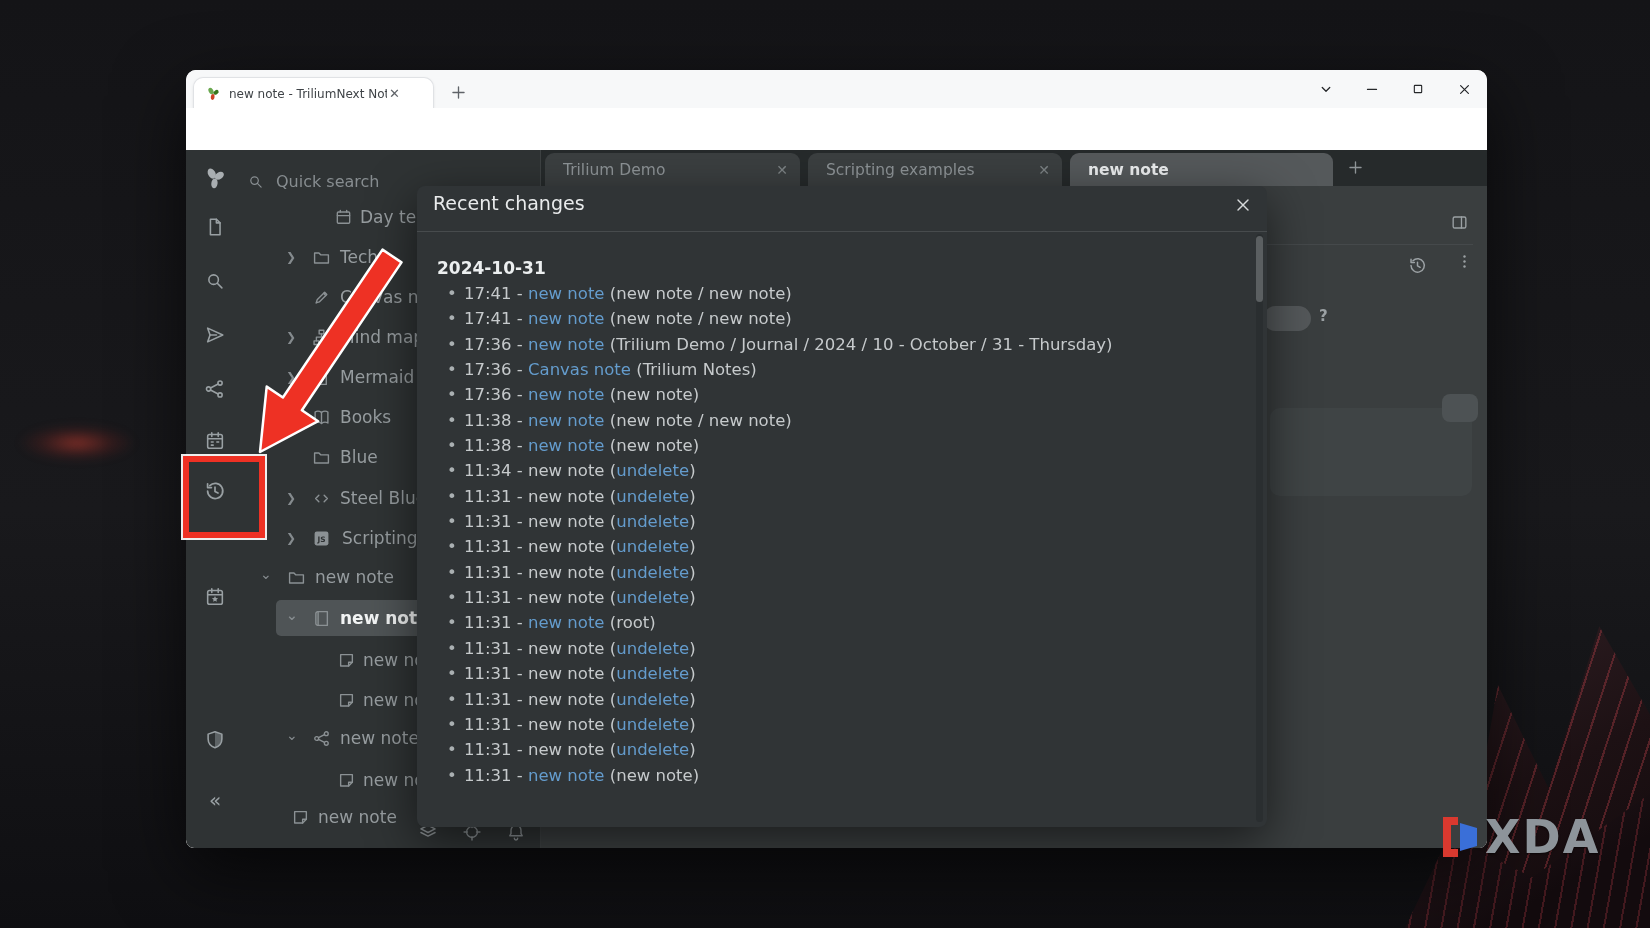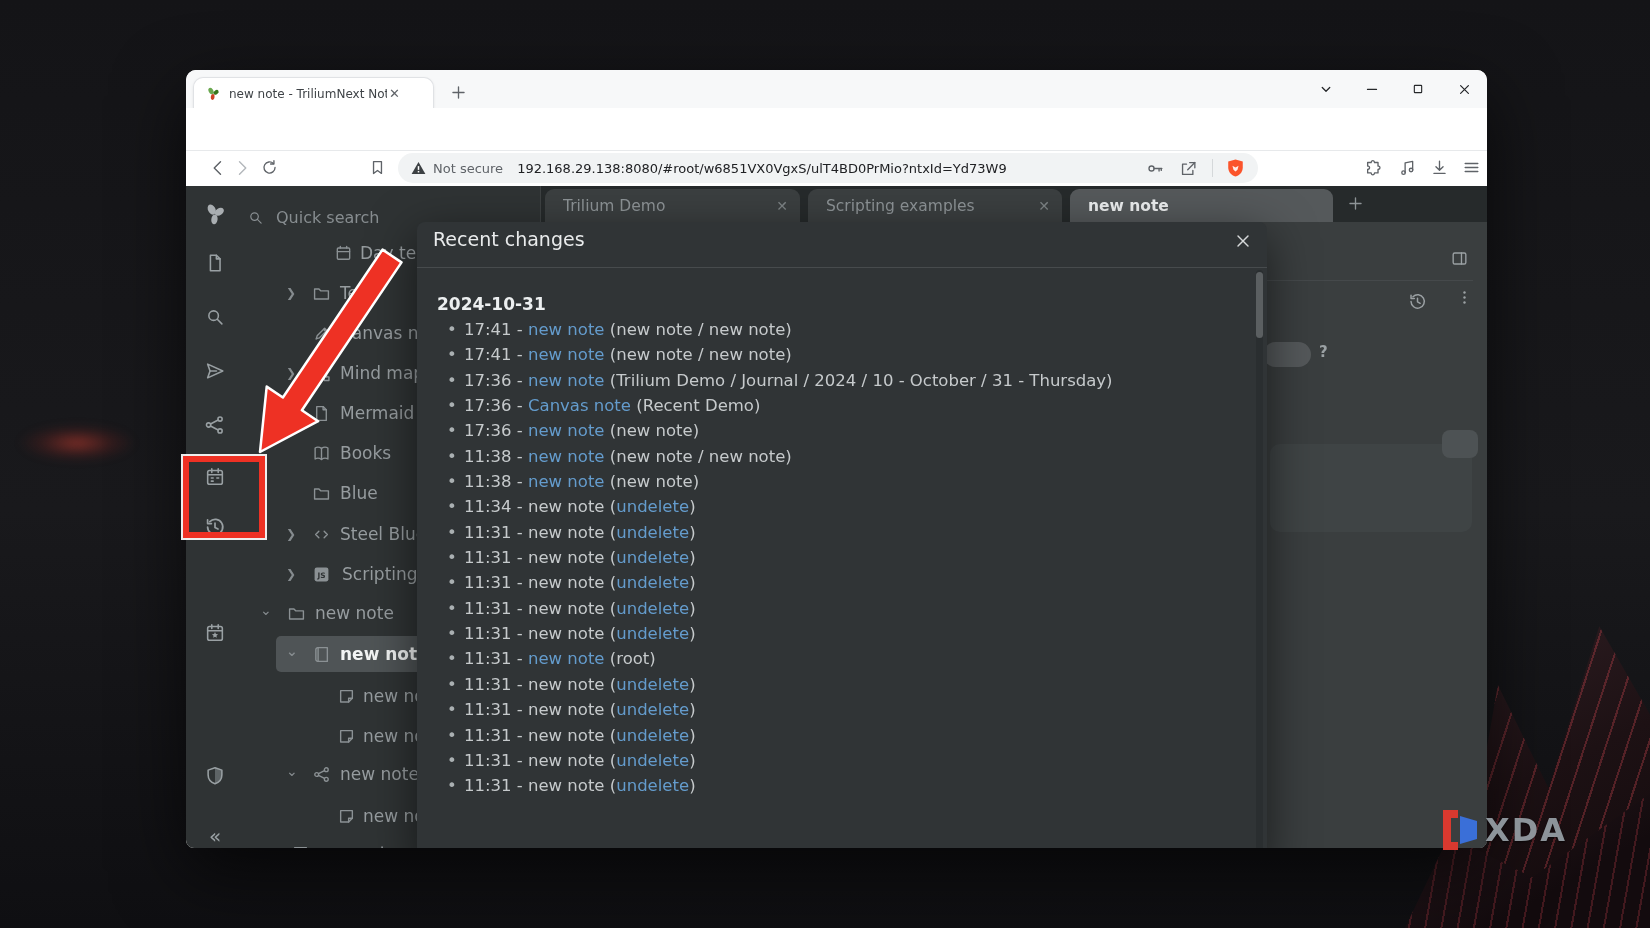--- a/index.html
+++ b/index.html
@@ -37,21 +37,21 @@
   .urlbar{position:absolute;left:212px;top:45px;width:860px;height:30px;border-radius:15px;background:#f1f3f4;
     display:flex;align-items:center;font-size:13px;color:#202124;}
   .urlbar .warn{margin-left:13px;}
   .urlbar .nsec{margin-left:7px;color:#5f6368;white-space:nowrap;}
   .urlbar .url{margin-left:14px;color:#202124;white-space:nowrap;overflow:hidden;flex:1 1 auto;}
   .urlbar .uic{flex:0 0 auto;margin-right:14px;color:#5f6368;}
   .urlbar .sep{flex:0 0 auto;width:1px;height:18px;background:#d5d8da;margin-right:12px;}
   .ricons{position:absolute;top:50px;color:#5f6368;}
 
   
-  .appbody{position:absolute;left:0;top:80px;width:1301px;height:698px;background:#2f3334;border-radius:0 0 8px 8px;overflow:hidden;margin-top:36px;}
+  .appbody{position:absolute;left:0;top:80px;width:1301px;height:698px;background:#2f3334;border-radius:0 0 8px 8px;overflow:hidden;}
   .detailbg{position:absolute;left:354px;top:36px;width:947px;height:662px;background:#3a3e3f;}
   .tabbg{position:absolute;left:354px;top:0;width:947px;height:36px;background:#262a2b;}
   .treeedge{position:absolute;left:354px;top:0;width:1px;height:698px;background:#3e4243;}
   .apptab{position:absolute;top:3px;height:33px;border-radius:9px 9px 0 0;background:#3b3f40;display:flex;align-items:center;font-size:15.5px;color:#8e9497;}
   .apptab.active{background:#55595b;color:#edeff0;font-weight:bold;}
   .apptab .lbl{margin-left:18px;white-space:nowrap;overflow:hidden;}
   .apptab .tclose{position:absolute;right:12px;font-size:14px;color:#7e8486;}
   .plusbtn{position:absolute;left:1160px;top:8px;color:#8e9497;}
 
   .launcher-ic{position:absolute;left:14px;color:#99a0a3;display:flex;align-items:center;justify-content:center;width:30px;height:30px;}
@@ -92,21 +92,21 @@
 
   
   .redbox{position:absolute;left:183px;top:456px;width:70px;height:70px;border:6px solid #ee3124;outline:2px solid rgba(255,255,255,.92);z-index:40;}
   .arrow-svg{position:absolute;left:0;top:0;z-index:41;pointer-events:none;}
 
   
   .xda{position:absolute;left:1443px;top:810px;display:flex;align-items:center;z-index:50;}
   .xda .mark{position:relative;width:34px;height:40px;margin-right:8px;}
   .xda .mb-red{position:absolute;left:0;top:0;width:15px;height:40px;border-left:8px solid #d9392f;border-top:8px solid #d9392f;border-bottom:8px solid #d9392f;box-sizing:border-box;}
   .xda .mb-blue{position:absolute;left:17px;top:6px;width:17px;height:28px;background:#3a6fd8;clip-path:polygon(0 0,100% 18%,100% 82%,0 100%);}
-  .xda .xtxt{font-size:32px;font-weight:800;color:#8d949a;letter-spacing:2px;text-shadow:0 1px 2px rgba(0,0,0,.6);text-align:right;}
+  .xda .xtxt{font-size:46px;font-weight:800;color:#8d949a;letter-spacing:2px;text-shadow:0 1px 2px rgba(0,0,0,.6);text-align:right;}
   svg{display:block;}
 </style>
 </head>
 <body>
 
 <div class="stage">
   <div class="streak"></div>
   <div class="ridgeA"></div>
   <div class="ridgeB"></div>
 
@@ -533,36 +533,37 @@
             <svg width="20" height="20" viewBox="0 0 24 24" fill="none" stroke="currentColor" stroke-width="1.7" stroke-linecap="round" stroke-linejoin="round">
               <path d="M6 6l12 12M18 6L6 18"></path>
             </svg>
           </div>
         <div class="dlg-div"></div>
         <div class="dlg-date">2024-10-31</div>
         <div class="entries" id="entries">
             <div class="entry"><span class="blt">•</span><span>17:41 - </span><a>new note</a><span> (new note / new note)</span></div>
             <div class="entry"><span class="blt">•</span><span>17:41 - </span><a>new note</a><span> (new note / new note)</span></div>
             <div class="entry"><span class="blt">•</span><span>17:36 - </span><a>new note</a><span> (Trilium Demo / Journal / 2024 / 10 - October / 31 - Thursday)</span></div>
-            <div class="entry"><span class="blt">•</span><span>17:36 - </span><a>Canvas note</a><span> (Recent Demo)</span></div>
+            <div class="entry"><span class="blt">•</span><span>17:36 - </span><a>Canvas note</a><span> (Trilium Notes)</span></div>
             <div class="entry"><span class="blt">•</span><span>17:36 - </span><a>new note</a><span> (new note)</span></div>
             <div class="entry"><span class="blt">•</span><span>11:38 - </span><a>new note</a><span> (new note / new note)</span></div>
             <div class="entry"><span class="blt">•</span><span>11:38 - </span><a>new note</a><span> (new note)</span></div>
             <div class="entry"><span class="blt">•</span><span>11:34 - </span><span>new note</span><span> (</span><a>undelete</a><span>)</span></div>
             <div class="entry"><span class="blt">•</span><span>11:31 - </span><span>new note</span><span> (</span><a>undelete</a><span>)</span></div>
             <div class="entry"><span class="blt">•</span><span>11:31 - </span><span>new note</span><span> (</span><a>undelete</a><span>)</span></div>
             <div class="entry"><span class="blt">•</span><span>11:31 - </span><span>new note</span><span> (</span><a>undelete</a><span>)</span></div>
             <div class="entry"><span class="blt">•</span><span>11:31 - </span><span>new note</span><span> (</span><a>undelete</a><span>)</span></div>
             <div class="entry"><span class="blt">•</span><span>11:31 - </span><span>new note</span><span> (</span><a>undelete</a><span>)</span></div>
             <div class="entry"><span class="blt">•</span><span>11:31 - </span><a>new note</a><span> (root)</span></div>
             <div class="entry"><span class="blt">•</span><span>11:31 - </span><span>new note</span><span> (</span><a>undelete</a><span>)</span></div>
             <div class="entry"><span class="blt">•</span><span>11:31 - </span><span>new note</span><span> (</span><a>undelete</a><span>)</span></div>
             <div class="entry"><span class="blt">•</span><span>11:31 - </span><span>new note</span><span> (</span><a>undelete</a><span>)</span></div>
             <div class="entry"><span class="blt">•</span><span>11:31 - </span><span>new note</span><span> (</span><a>undelete</a><span>)</span></div>
             <div class="entry"><span class="blt">•</span><span>11:31 - </span><span>new note</span><span> (</span><a>undelete</a><span>)</span></div>
+            <div class="entry"><span class="blt">•</span><span>11:31 - </span><a>new note</a><span> (new note)</span></div>
           </div>
         <div class="scrolltrack"></div>
         <div class="scrollthumb"></div>
       </div>
     </div>
   </div>
 
   <div class="redbox"></div>
   <svg class="arrow-svg" width="1650" height="928">
     <polygon points="401.5,262.4 301.9,410.3 318.1,421.2 260,452 266.7,386.6 282.9,397.5 382.5,249.6" fill="#ee3124" stroke="#ffffff" stroke-width="2.5" stroke-linejoin="round"></polygon>

